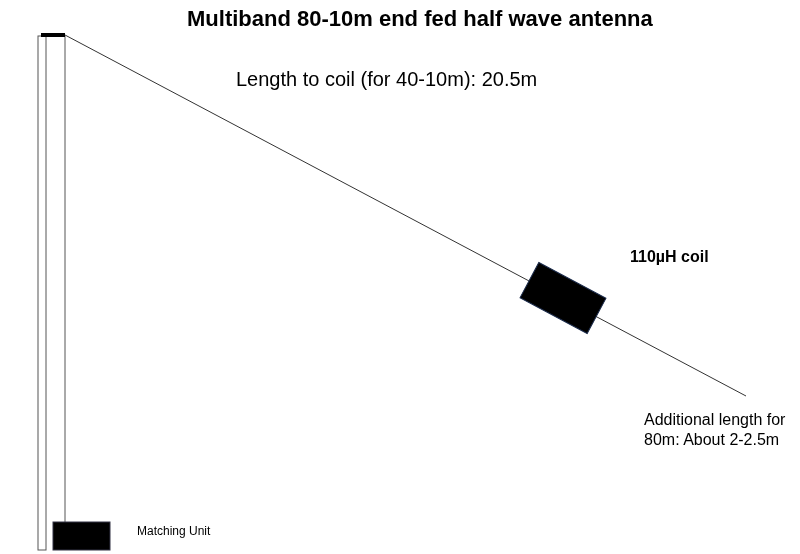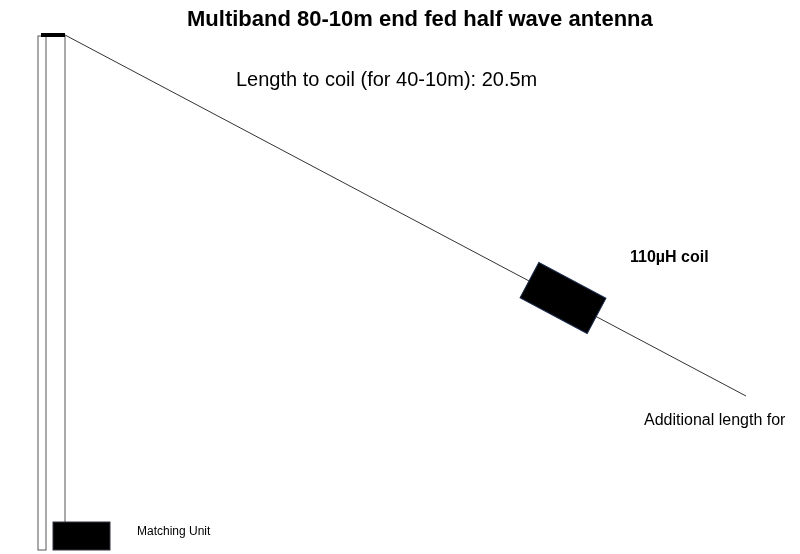--- a/index.html
+++ b/index.html
@@ -28,14 +28,15 @@
   </g>
 
   <rect x="53" y="522" width="57" height="28" fill="#000" stroke="#334" stroke-width="1"></rect>
 </svg>
 
 <div class="lbl title">Multiband 80-10m end fed half wave antenna</div>
 <div class="lbl len">Length to coil (for 40-10m): 20.5m</div>
 <div class="lbl coil-lbl">110µH coil</div>
 <div class="lbl add">
   <div>Additional length for</div>
+  <div>80m: About 2-2.5m</div>
 </div>
 <div class="lbl mu">Matching Unit</div>
 
 </body></html>

